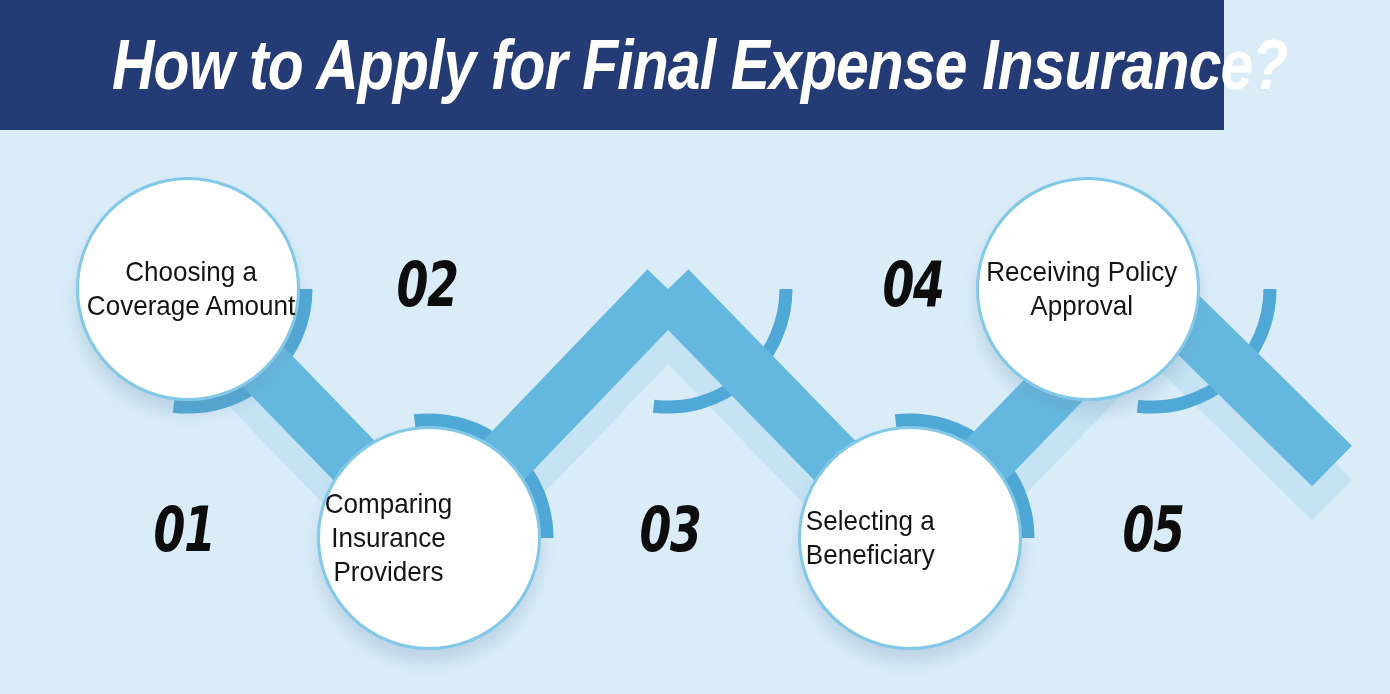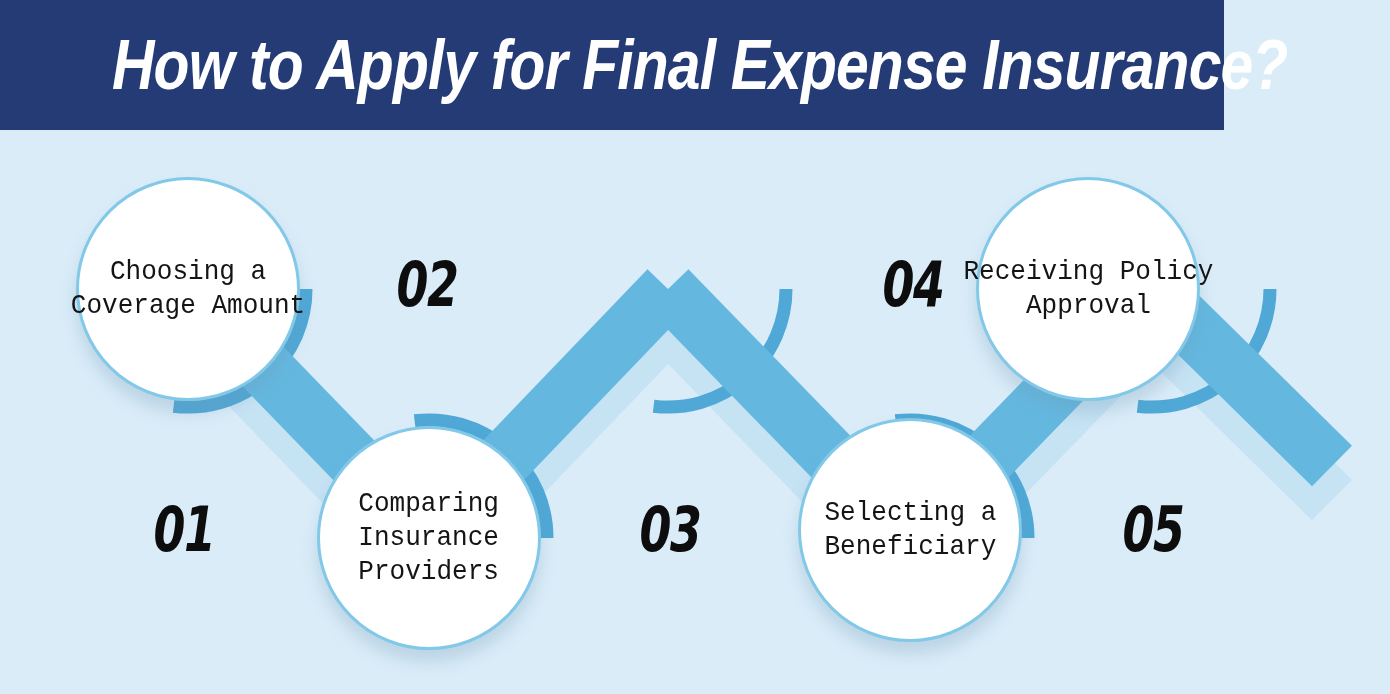--- a/index.html
+++ b/index.html
@@ -35,42 +35,42 @@
   .diagram{position:absolute;left:0;top:130px;width:1390px;height:564px;}
   .diagram svg{position:absolute;left:0;top:0;}
   .flow-shadow{stroke:var(--ribbon-shadow);stroke-width:57;fill:none;}
   .flow-main{stroke:var(--ribbon);stroke-width:57;fill:none;}
   .node-arc{stroke:var(--arc);stroke-width:13;fill:none;}
   .node{
     position:absolute;width:224px;height:224px;border-radius:50%;
     background:var(--circle-fill);
     border:3px solid var(--circle-border);
     box-shadow:0 12px 16px rgba(110,150,180,0.28);
-    display:flex;align-items:center;justify-content:center;text-align:center;font-family:Liberation Mono, monospace;
+    display:flex;align-items:center;text-align:center;
   }
   .node .label{
     transform:scaleX(0.93);transform-origin:center center;
     color:var(--label-color);font-size:28px;line-height:34px;font-weight:400;
     white-space:nowrap;
   }
   .node .ln{display:block;}
   .step-number{
     position:absolute;width:160px;height:84px;
     display:flex;align-items:center;justify-content:center;
     font-family:"DejaVu Sans","Liberation Sans",sans-serif;
     font-weight:700;font-style:italic;font-size:62px;
     color:var(--number-color);
     transform:scaleX(0.74);transform-origin:center center;
     letter-spacing:-2px;
   }
   
   .node1{left:76px;top:47px;}
   .node2{left:317px;top:296px;}
   .node3{left:556px;top:47px;}
-  .node4{left:798px;top:288px;}
+  .node4{left:798px;top:296px;}
   .node5{left:976px;top:47px;}
   .num1{left:104px;top:357px;}
   .num2{left:347px;top:112px;}
   .num3{left:590px;top:357px;}
   .num4{left:833px;top:112px;}
   .num5{left:1073px;top:357px;}
 </style>
 </head>
 <body>
 

